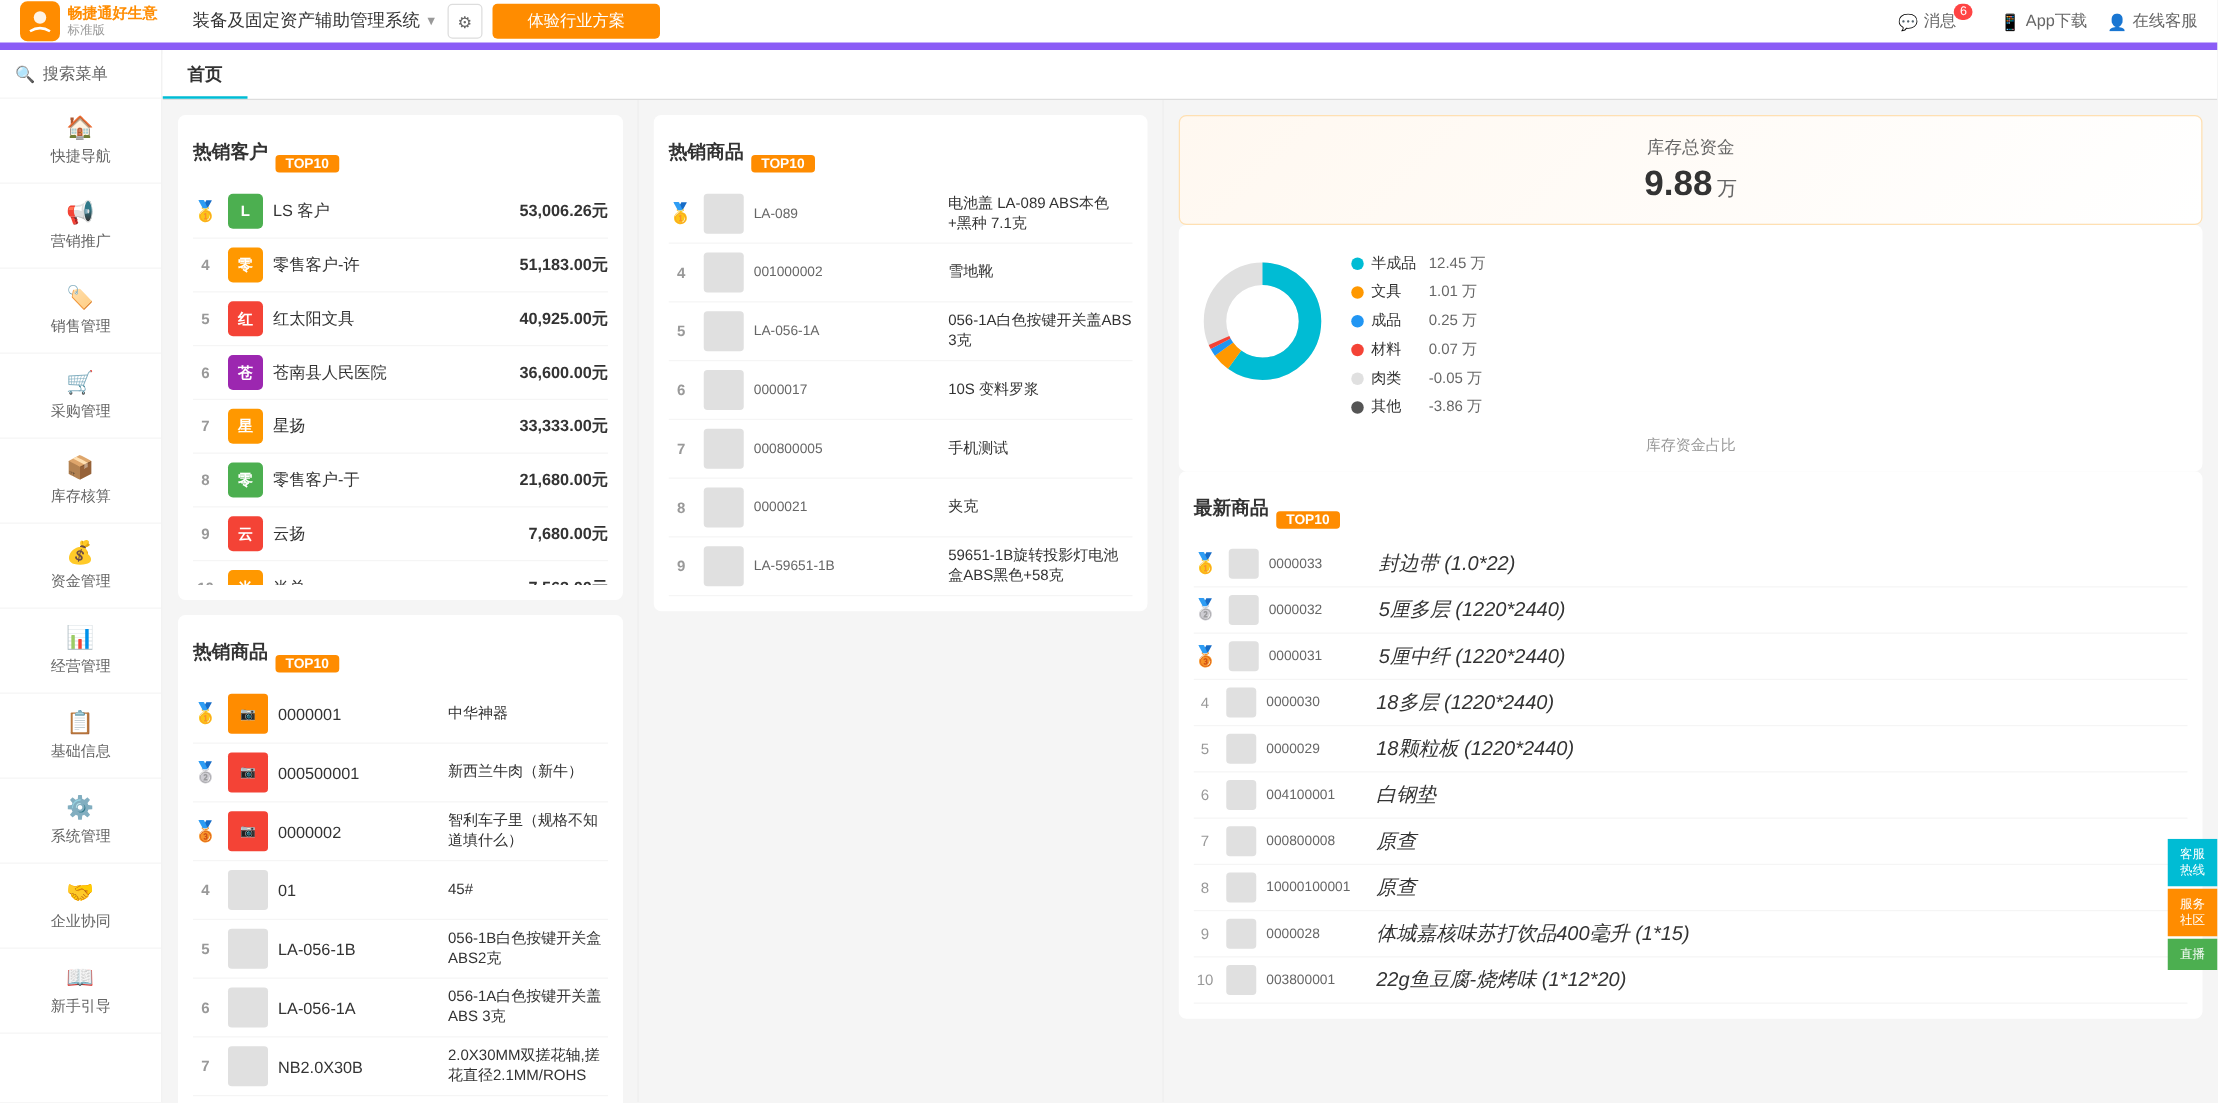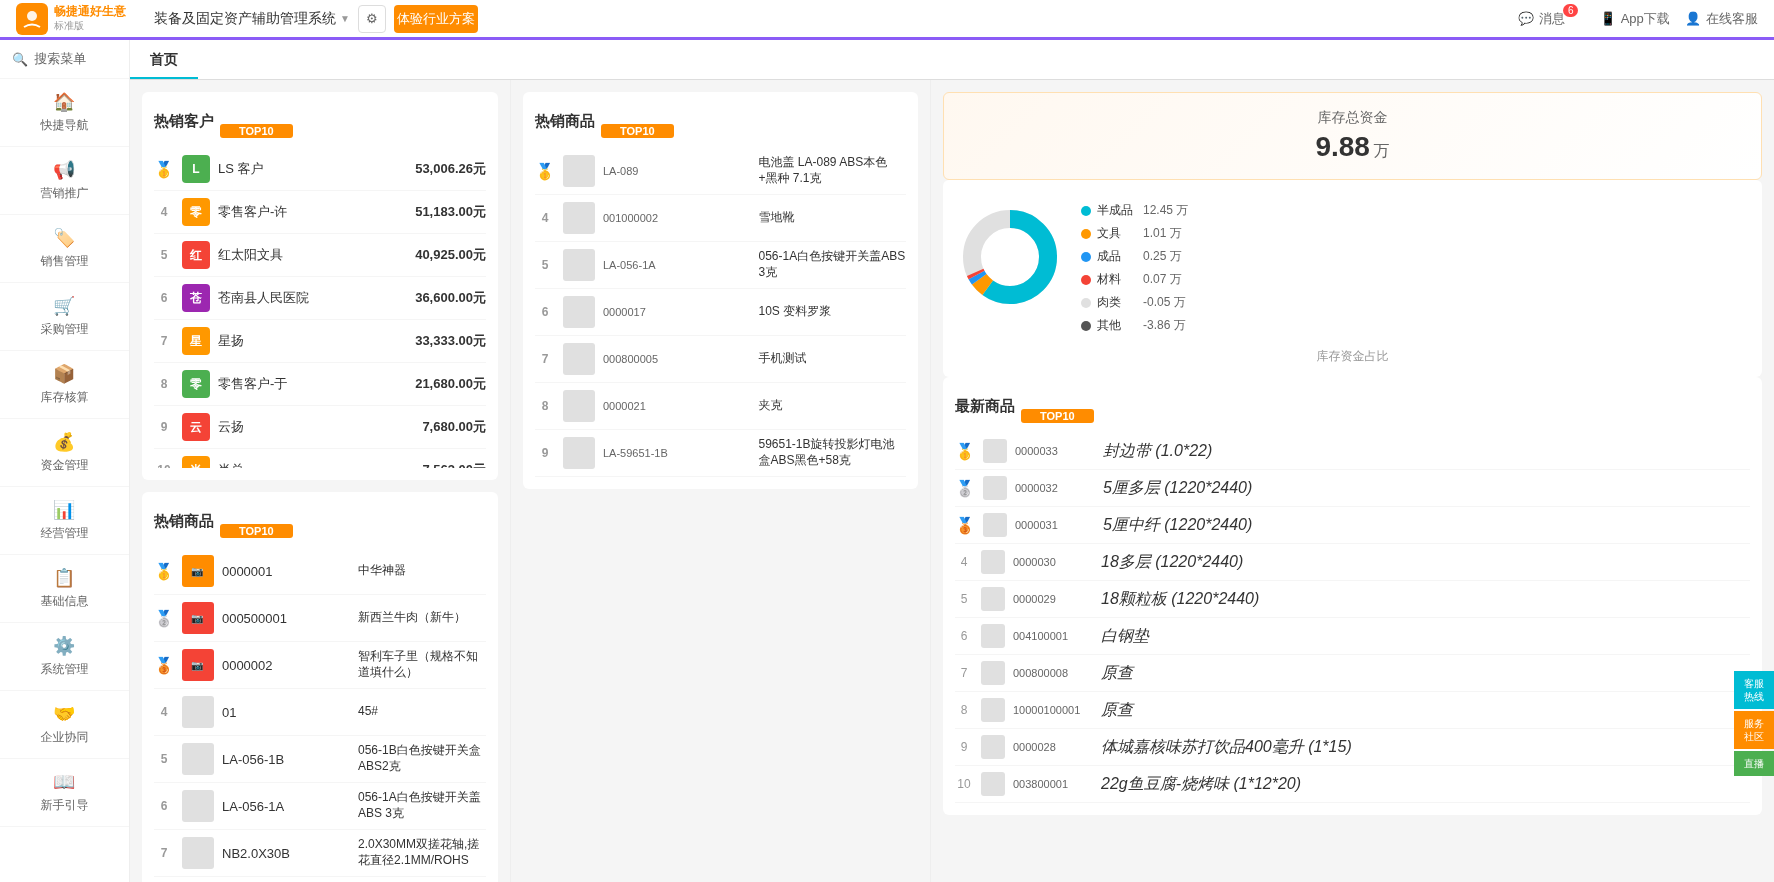--- a/index.html
+++ b/index.html
@@ -1,28 +1,28 @@
 <!DOCTYPE html>
 <html><head>
   <meta charset="utf-8">
   <style>
     * { margin: 0; padding: 0; box-sizing: border-box; }
     body { font-family: 'Microsoft YaHei', Arial, sans-serif; font-size: 13px; background: #f5f5f5; width: 1774px; height: 882px; overflow: hidden; display: flex; flex-direction: column; }
 
     
-    .topbar { height: 40px; background: #fff; display: flex; align-items: center; padding: 0 16px; border-bottom: 3px solid #8b5cf6; justify-content: space-between; flex-shrink: 0; }
+    .topbar { height: 40px; background: #fff; display: flex; align-items: center; padding: 0 16px; border-bottom: 6px solid #8b5cf6; justify-content: space-between; flex-shrink: 0; }
     .topbar-left { display: flex; align-items: center; gap: 8px; }
     .topbar-logo { display: flex; align-items: center; gap: 6px; }
     .logo-icon { width: 32px; height: 32px; background: #ff8c00; border-radius: 6px; display: flex; align-items: center; justify-content: center; color: white; font-size: 12px; font-weight: bold; }
     .logo-text { font-size: 12px; color: #ff8c00; font-weight: bold; line-height: 1.2; }
     .logo-sub { font-size: 10px; color: #999; }
     .system-name { display: flex; align-items: center; gap: 4px; font-size: 14px; color: #333; margin-left: 20px; }
     .dropdown-arrow { color: #999; font-size: 10px; }
     .gear-btn { width: 28px; height: 28px; border: 1px solid #ddd; border-radius: 4px; display: flex; align-items: center; justify-content: center; cursor: pointer; color: #666; }
-    .trial-btn { background: #ff8c00; color: white; padding: 5px 3px; border-radius: 4px; font-size: 13px; cursor: pointer; border: none; }
+    .trial-btn { background: #ff8c00; color: white; padding: 5px 28px; border-radius: 4px; font-size: 13px; cursor: pointer; border: none; }
     .topbar-right { display: flex; align-items: center; gap: 16px; font-size: 13px; color: #666; }
     .badge { background: #ff4444; color: white; border-radius: 10px; padding: 1px 5px; font-size: 10px; position: relative; top: -8px; left: -6px; }
     .topbar-icon { display: flex; align-items: center; gap: 4px; cursor: pointer; }
 
     
     .layout { display: flex; flex: 1; overflow: hidden; }
 
     
     .sidebar { width: 130px; background: #fff; border-right: 1px solid #eee; display: flex; flex-direction: column; overflow-y: auto; flex-shrink: 0; }
     .sidebar-item { padding: 12px 8px; display: flex; flex-direction: column; align-items: center; gap: 4px; cursor: pointer; color: #666; font-size: 12px; border-bottom: 1px solid #f5f5f5; }
@@ -42,21 +42,21 @@
 
     
     .mid-panel { flex: 0 0 420px; padding: 12px; display: flex; flex-direction: column; gap: 12px; overflow-y: auto; border-left: 1px solid #eee; }
 
     
     .right-panel { flex: 1; padding: 12px; display: flex; flex-direction: column; overflow-y: auto; border-left: 1px solid #eee; }
 
     
     .panel-card { background: #fff; border-radius: 6px; padding: 12px; }
     .panel-title { font-size: 15px; font-weight: bold; color: #333; margin-bottom: 10px; display: flex; align-items: center; gap: 6px; }
-    .top10-label { background: #ff8c00; color: white; padding: 1px 19px; border-radius: 3px; font-size: 11px; margin-top: 20px; }
+    .top10-label { background: #ff8c00; color: white; padding: 1px 8px; border-radius: 3px; font-size: 11px; margin-top: 20px; }
 
     .rank-item { display: flex; align-items: center; padding: 7px 0; border-bottom: 1px solid #f5f5f5; gap: 8px; }
     .rank-num { width: 20px; text-align: center; font-size: 12px; color: #999; font-weight: bold; flex-shrink: 0; }
     .rank-medal { font-size: 16px; flex-shrink: 0; }
     .rank-avatar { width: 28px; height: 28px; border-radius: 4px; display: flex; align-items: center; justify-content: center; color: white; font-size: 12px; font-weight: bold; flex-shrink: 0; }
     .rank-name { flex: 1; font-size: 13px; color: #333; }
     .rank-amount { font-size: 13px; color: #333; font-weight: bold; }
     .rank-product-name { flex: 1; font-size: 12px; color: #333; line-height: 1.3; }
     .rank-img { width: 32px; height: 32px; background: #e0e0e0; border-radius: 3px; flex-shrink: 0; display: flex; align-items: center; justify-content: center; font-size: 10px; color: #999; overflow: hidden; }
 

